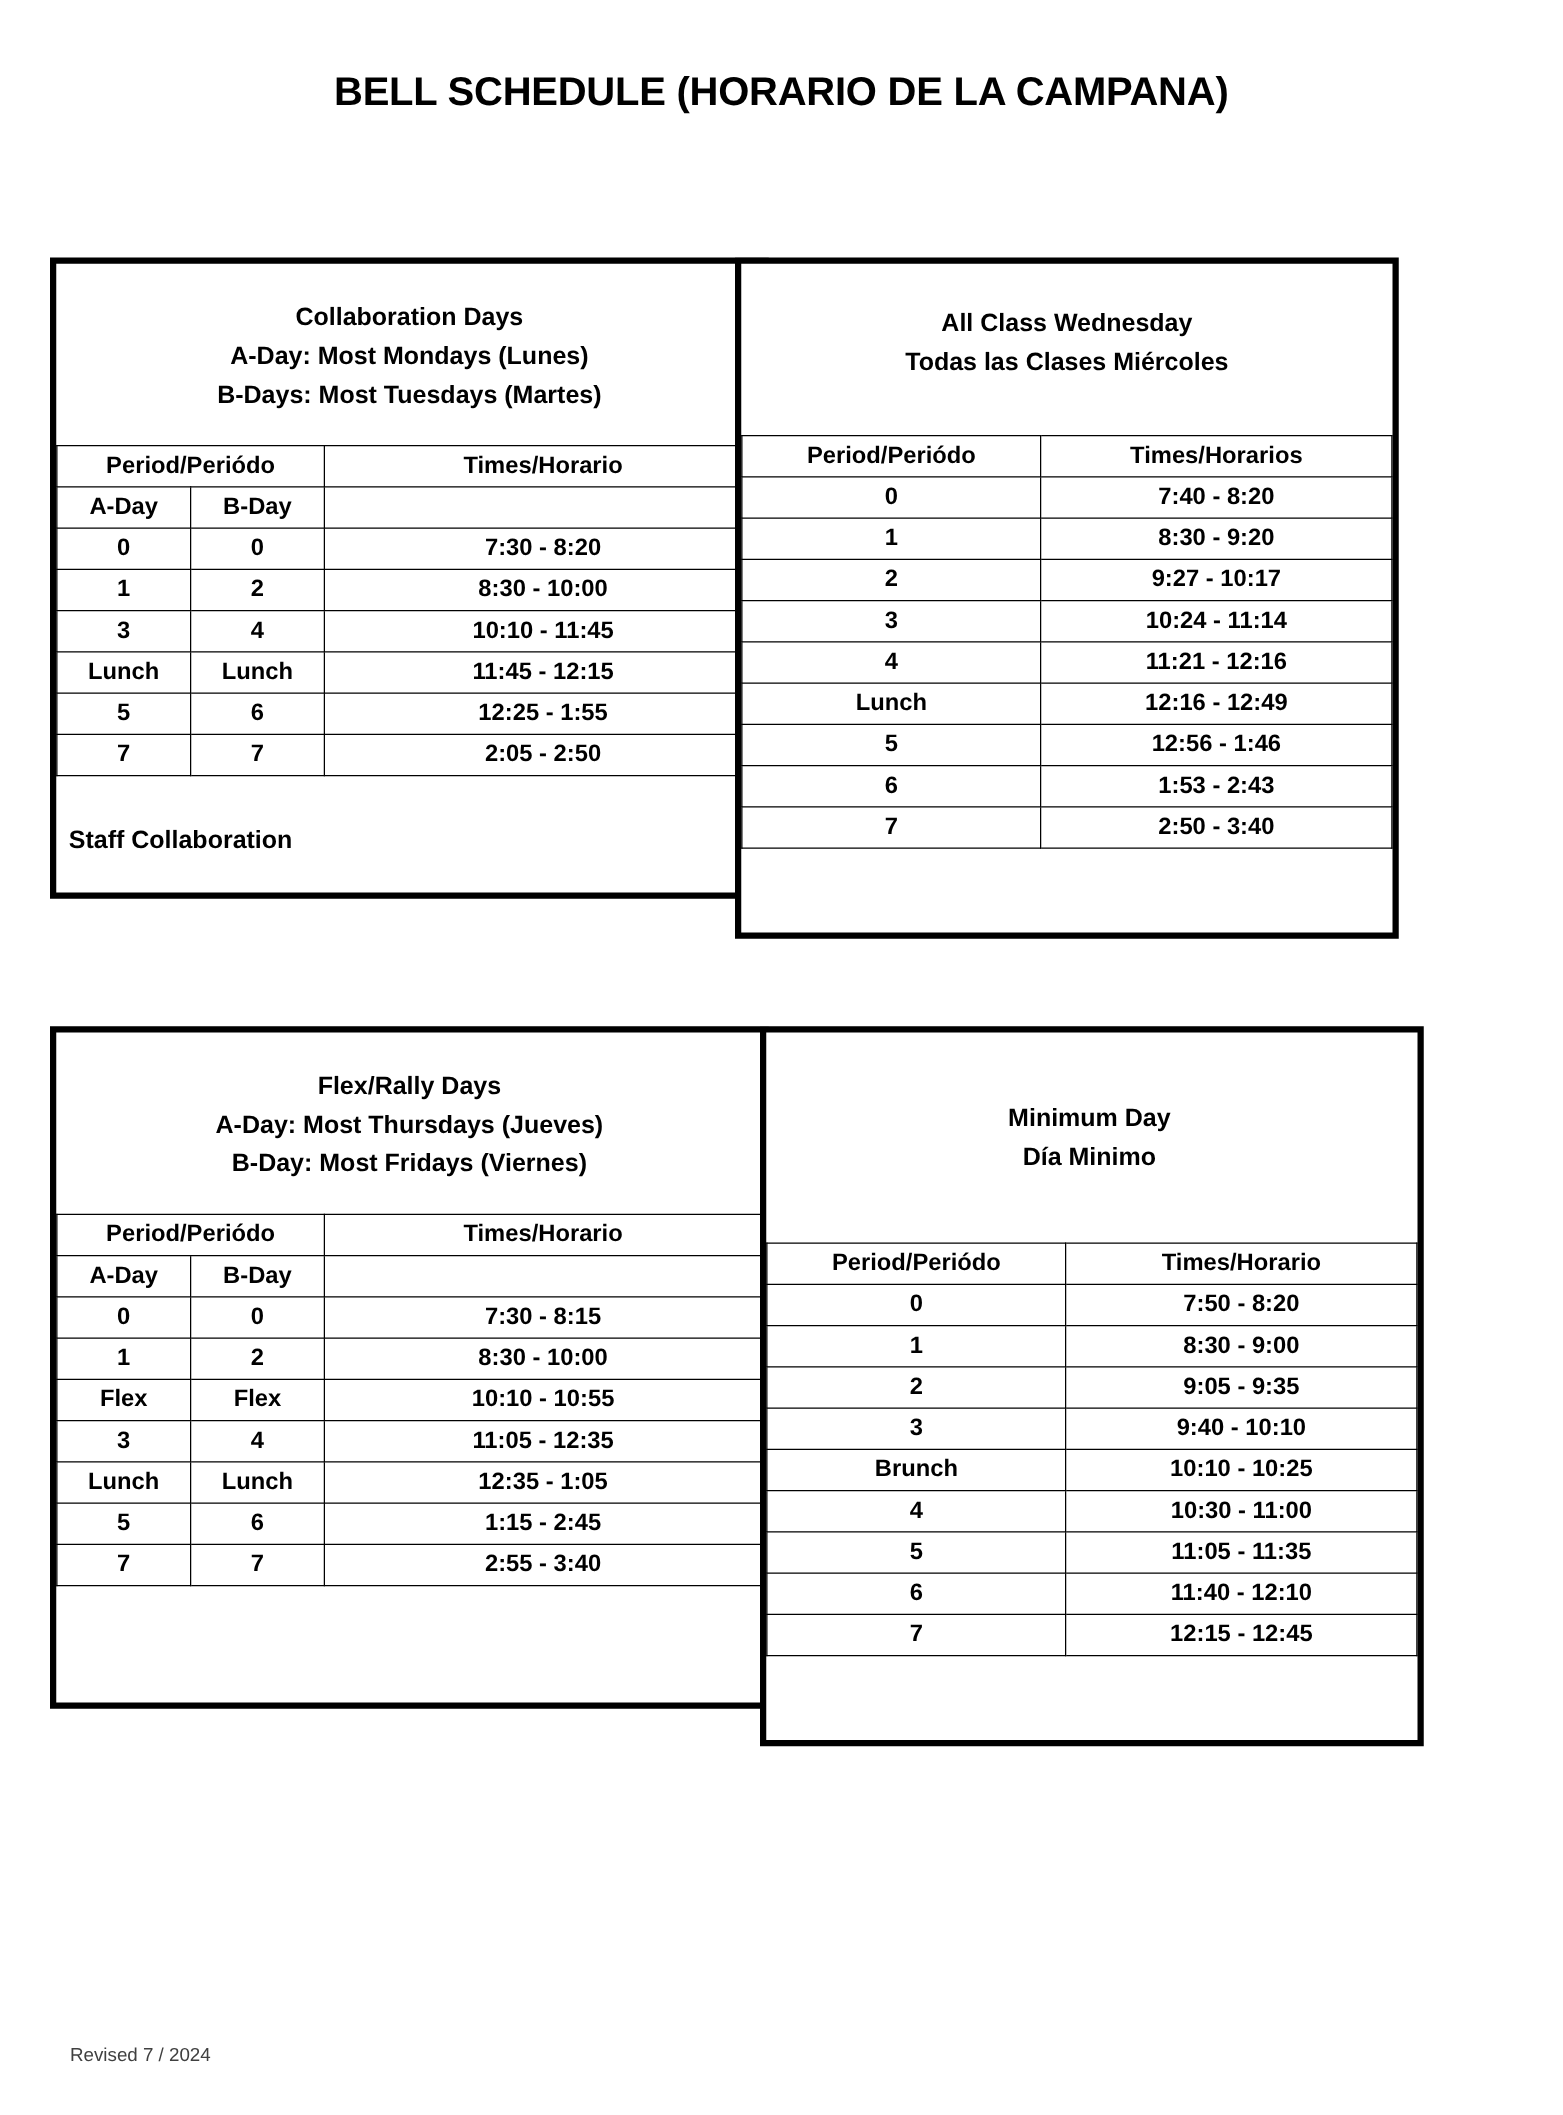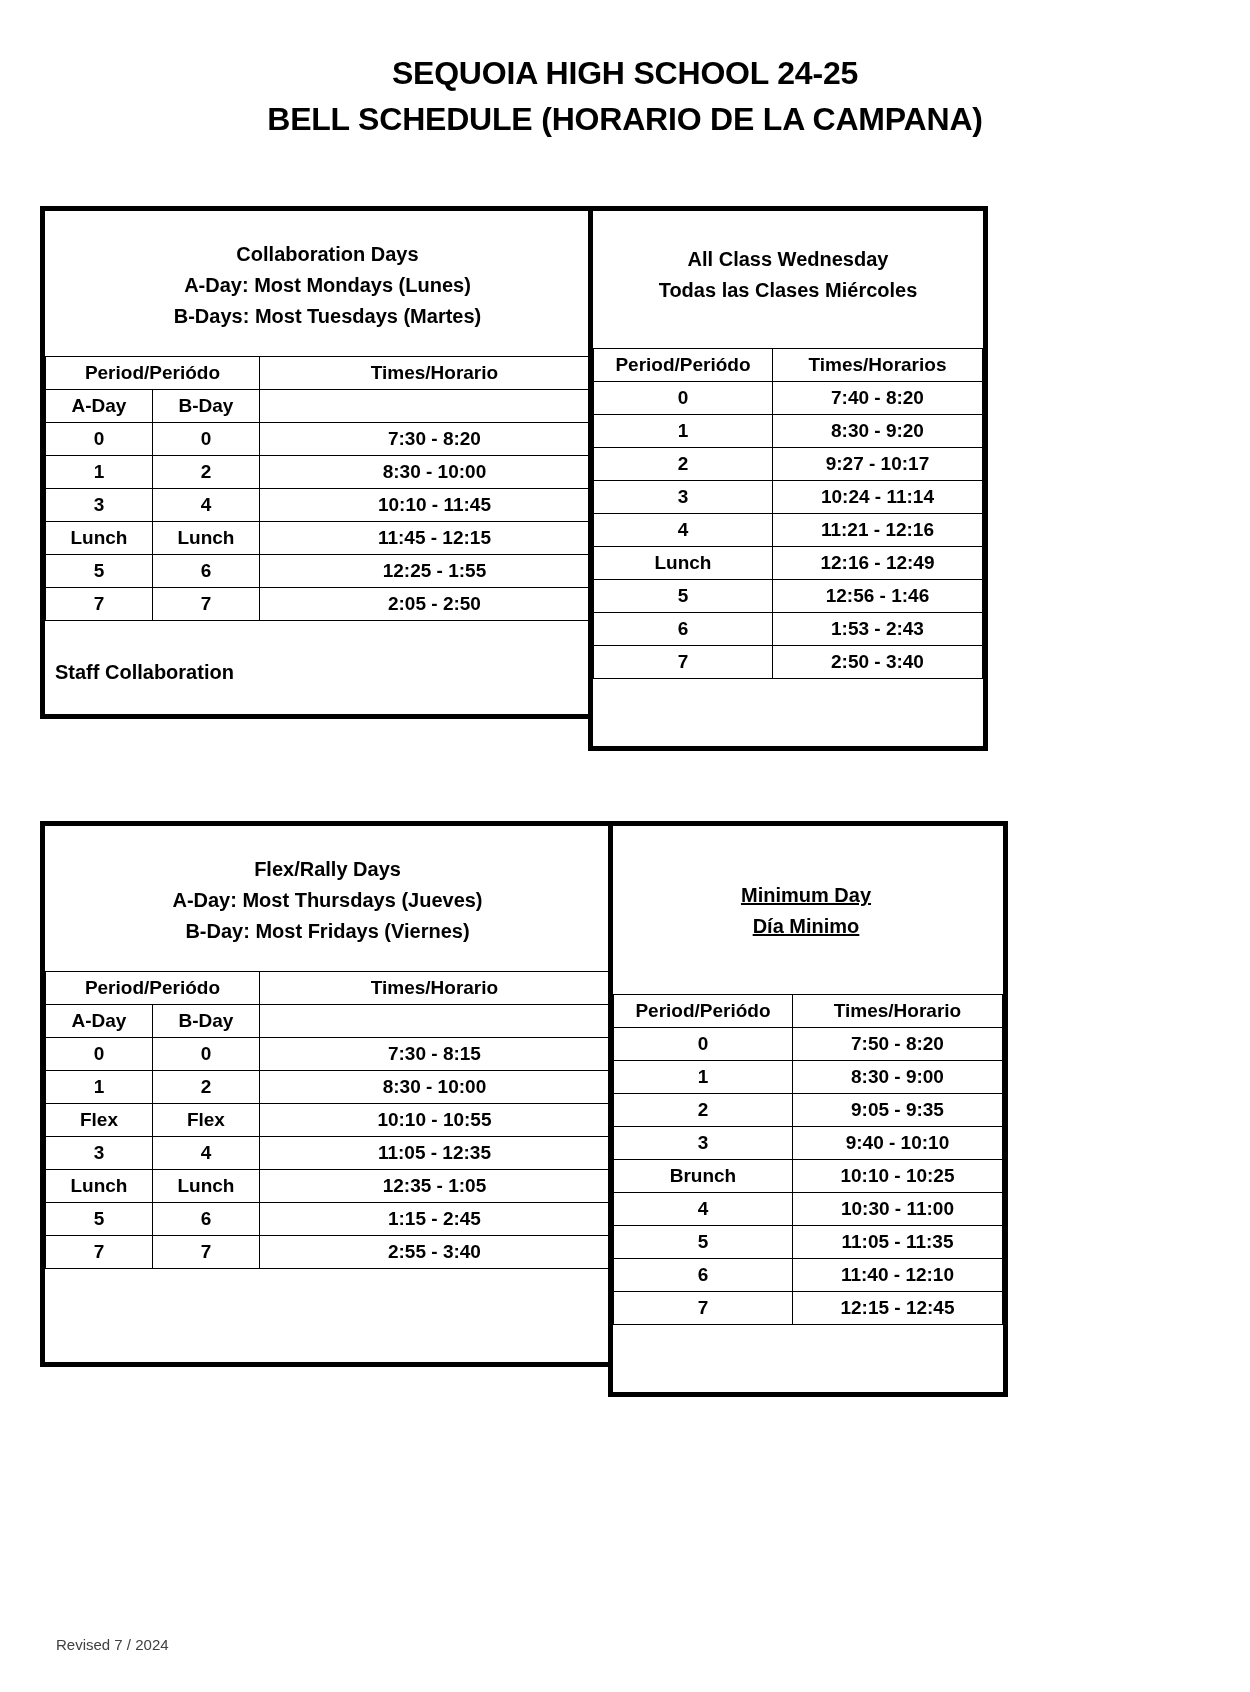--- a/index.html
+++ b/index.html
@@ -51,32 +51,32 @@
     width: 440px;
     margin-left: 40px;
   }
 
   .card {
     border: 5px solid #000;
     background: #fff;
     box-sizing: border-box;
   }
   .card-ab   { width: 575px; }
-  .card-solo { width: 400px; }
+  .card-solo { width: 531px; }
 
   
   .card-head {
     text-align: center;
     font-weight: bold;
     font-size: 20px;
     line-height: 31px;
     padding: 28px 10px 24px 10px;
   }
   .card-head.tall { padding: 33px 10px 42px 10px; }
-  .card-head.min  { padding: 54px 14px 52px 10px; font-weight: bold; text-decoration: underline; }
+  .card-head.min  { padding: 54px 14px 52px 10px; font-weight: bold; }
 
   
   table.sched {
     width: 100%;
     border-collapse: collapse;
     table-layout: fixed;
   }
   table.sched td, table.sched th {
     border: 1px solid #000;
     font-weight: bold;
@@ -111,21 +111,20 @@
     left: 56px;
     top: 1636px;
     font-size: 15px;
     color: #404040;
   }
 </style>
 </head>
 <body>
 
 <div class="title-block">
-  <div class="title-line">SEQUOIA HIGH SCHOOL 24-25</div>
   <div class="title-line">BELL SCHEDULE (HORARIO DE LA CAMPANA)</div>
 </div>
 
 <div class="grid">
 
   <div class="row">
 
     <div class="col-left">
       <div class="card card-ab">
         <div class="card-head">

